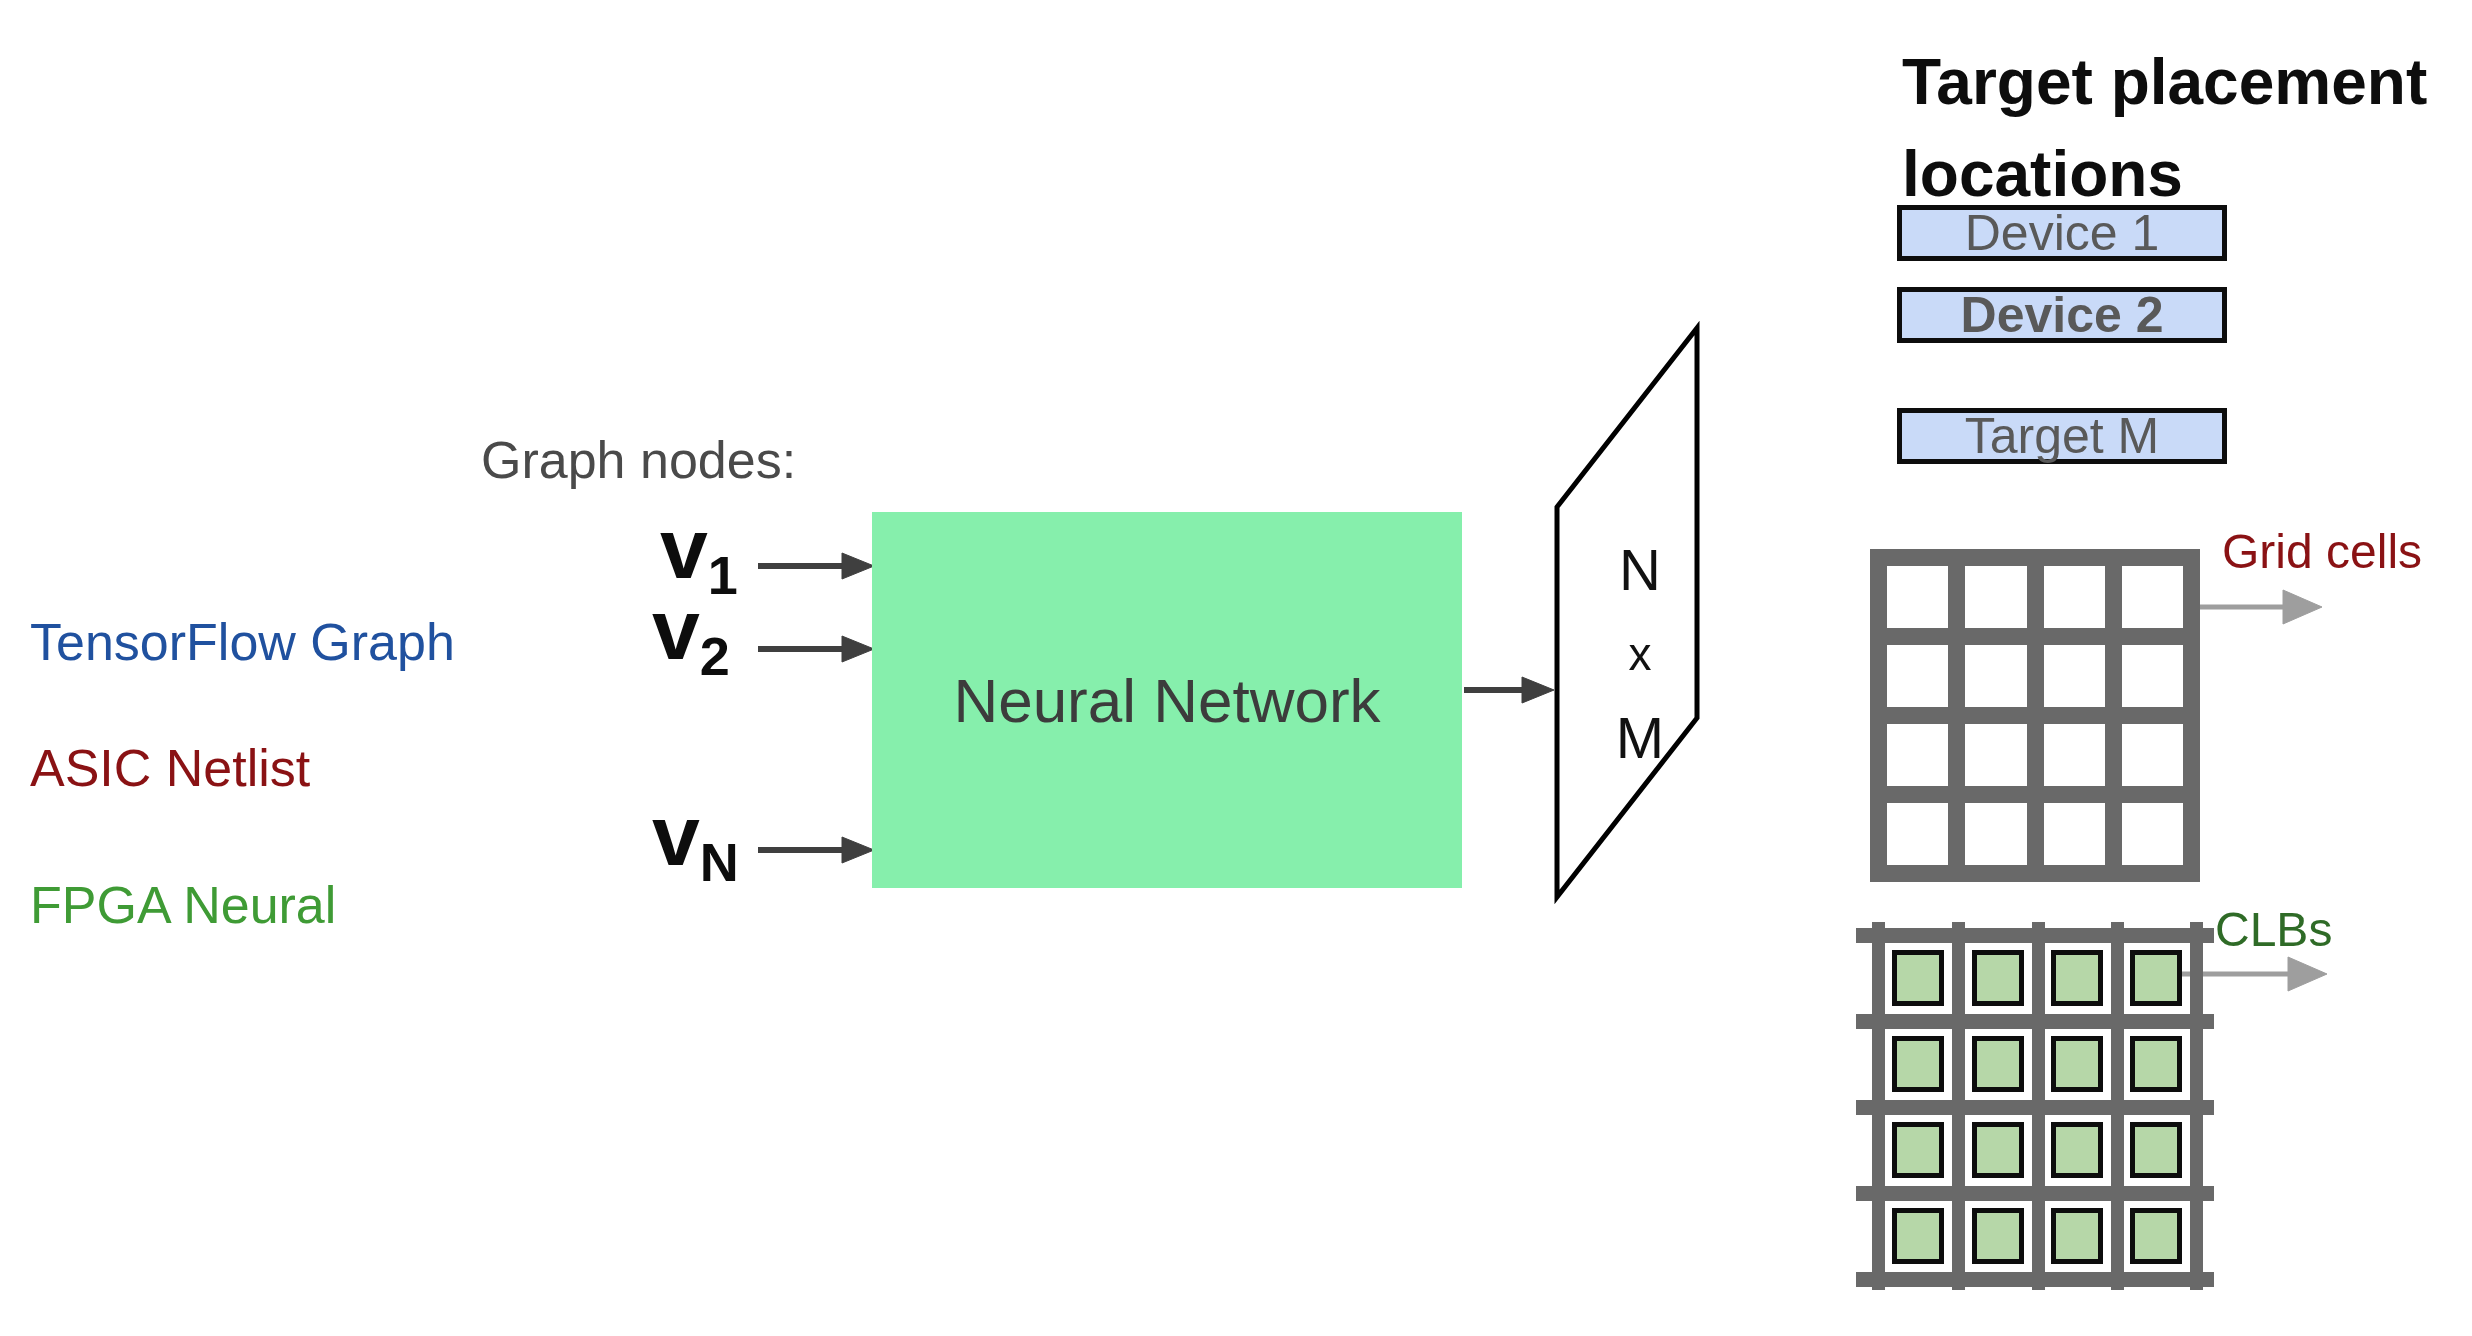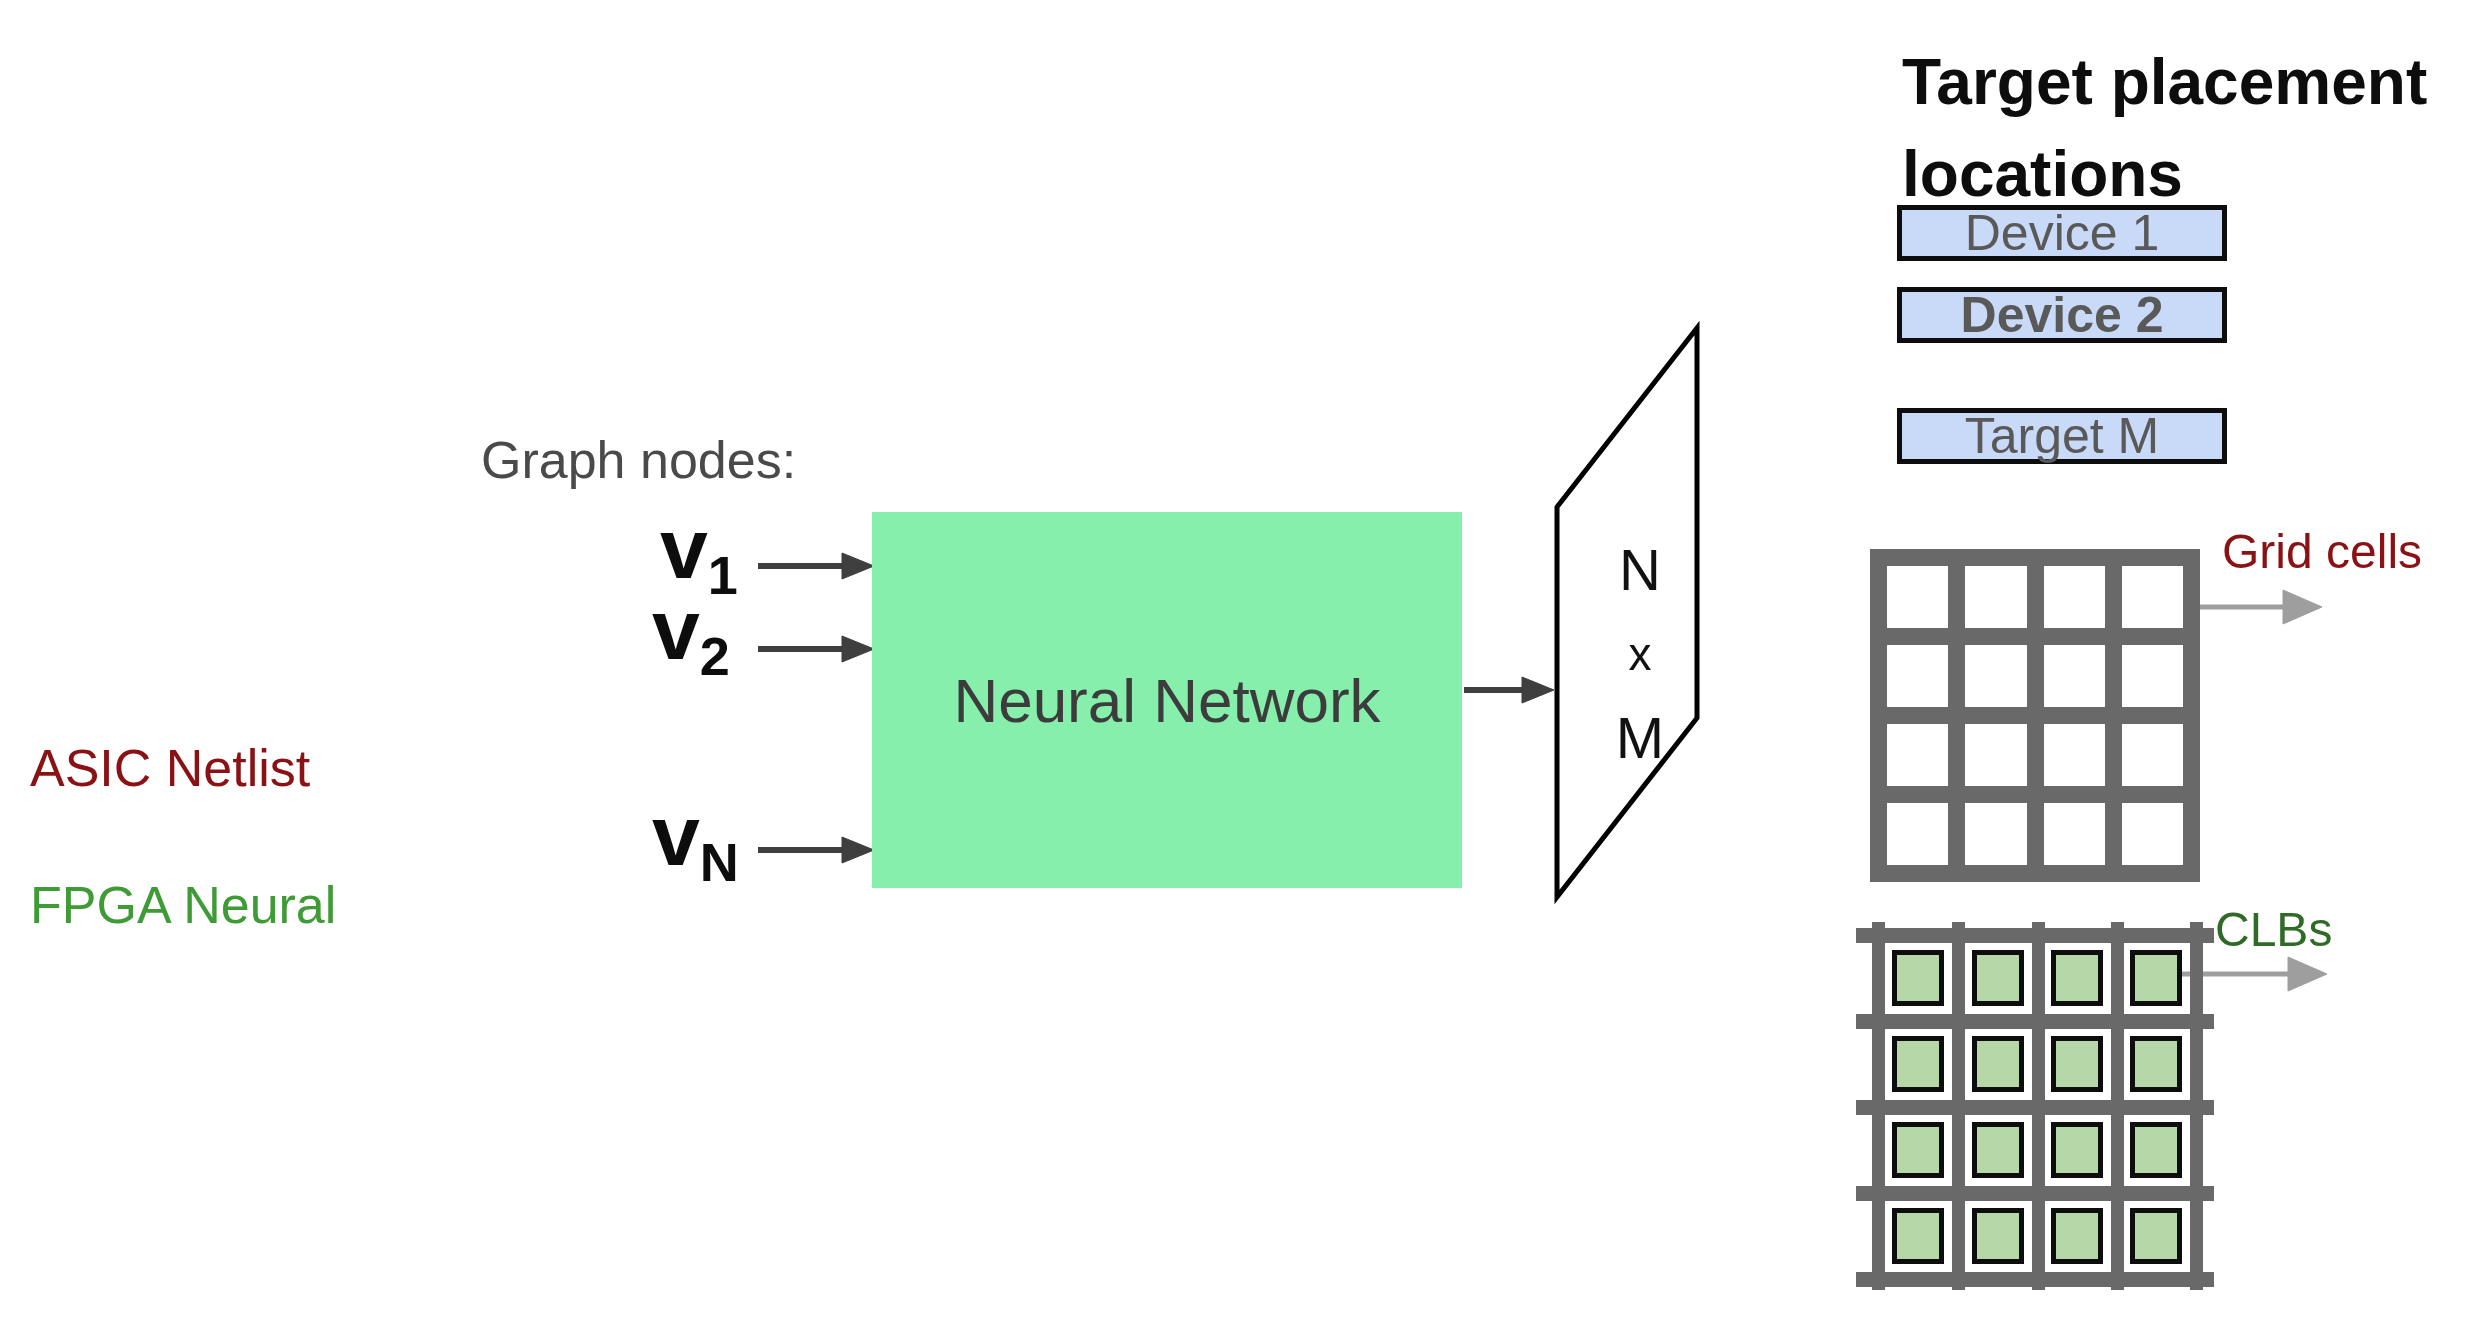--- a/index.html
+++ b/index.html
@@ -78,20 +78,21 @@
     </g>
 
     <g stroke="#9e9e9e" fill="#9e9e9e">
       <line x1="2182" y1="607" x2="2283" y2="607" stroke-width="5"></line>
       <polygon points="2283,590 2283,624 2322,607"></polygon>
       <line x1="2180" y1="974" x2="2288" y2="974" stroke-width="5"></line>
       <polygon points="2288,957 2288,991 2327,974"></polygon>
     </g>
   </svg>
 
+  <div class="abs input-item item-tf">TensorFlow Graph</div>
   <div class="abs input-item item-asic">ASIC Netlist</div>
   <div class="abs input-item item-fpga">FPGA Neural</div>
 
   <div class="abs graph-nodes-label">Graph nodes:</div>
   <div class="abs vrow v1">
     <span>v</span><span class="vsub">1</span>
   </div>
   <div class="abs vrow v2">
     <span>v</span><span class="vsub">2</span>
   </div>

